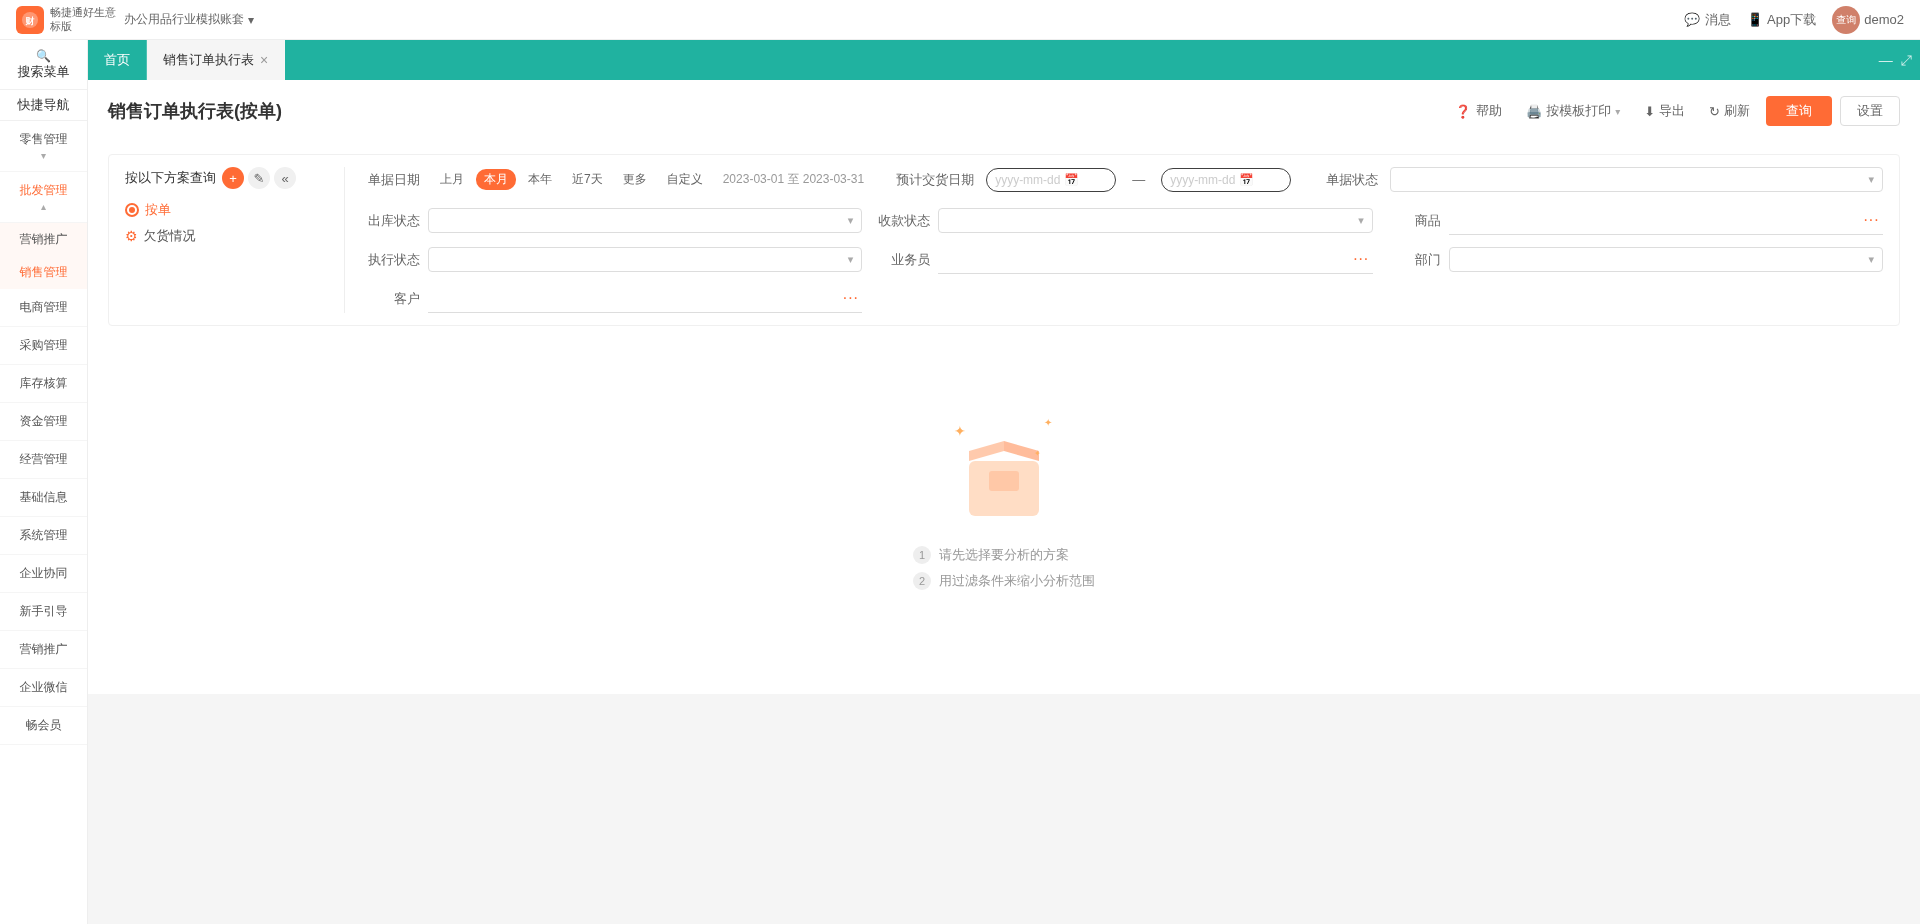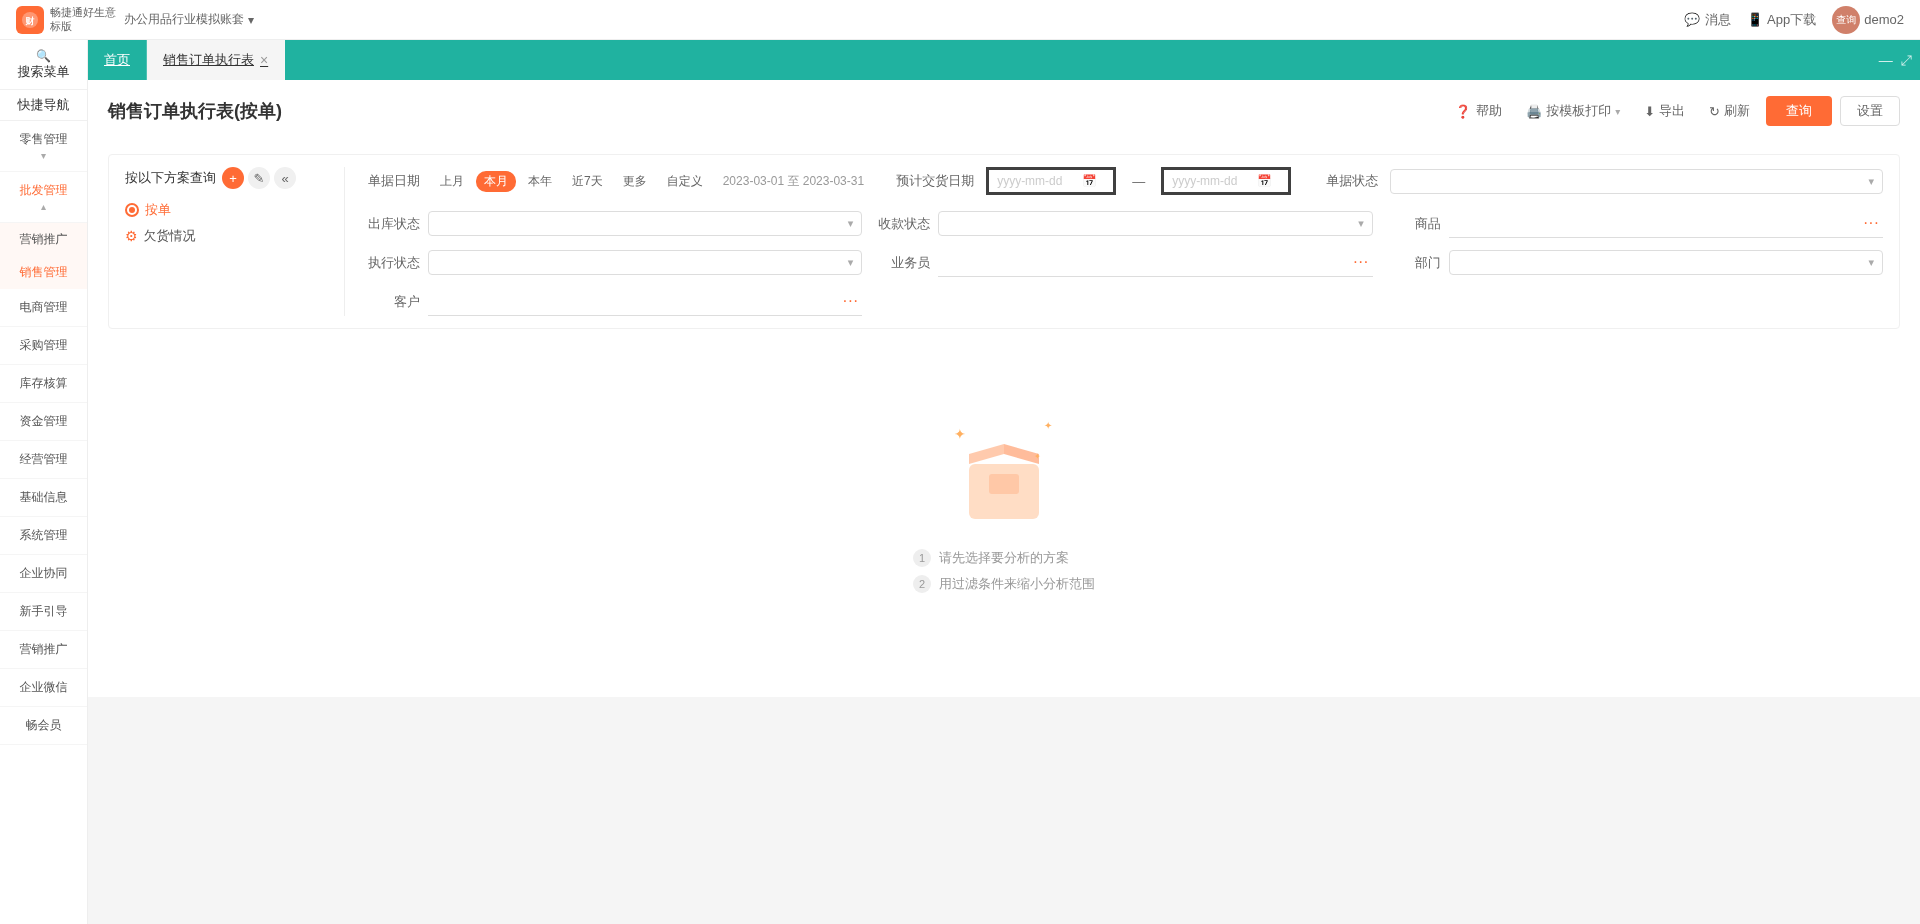--- a/index.html
+++ b/index.html
@@ -29,21 +29,21 @@
     .sidebar-item.active { color: #ff6b35; }
     .sidebar-sub { background: #fff8f5; }
     .sidebar-sub-item { padding: 8px 0; text-align: center; font-size: 12px; color: #555; cursor: pointer; }
     .sidebar-sub-item.active { color: #ff6b35; }
 
     
     .content-area { flex: 1; display: flex; flex-direction: column; overflow: hidden; }
 
     
     .tab-bar { height: 40px; background: #20b2a0; display: flex; align-items: center; padding: 0 0; flex-shrink: 0; }
-    .tab-item { height: 100%; padding: 12px 16px; display: flex; align-items: center; gap: 6px; cursor: pointer; font-size: 13px; color: rgba(255,255,255,0.85); border-right: 1px solid rgba(255,255,255,0.2); text-decoration: underline; }
+    .tab-item { height: 100%; padding: 12px 16px; display: flex; align-items: center; gap: 6px; cursor: pointer; font-size: 13px; color: rgba(255,255,255,0.85); border-right: 1px solid rgba(255,255,255,0.2); }
     .tab-item.active { background: #f5f5f5; color: #333; }
     .tab-item .close-btn { font-size: 14px; color: #999; cursor: pointer; }
     .tab-item.home { color: white; }
     .tab-spacer { flex: 1; }
     .tab-bar-actions { display: flex; align-items: center; padding: 0 8px; gap: 8px; }
     .tab-bar-actions .icon-btn { color: white; cursor: pointer; font-size: 14px; opacity: 0.8; }
 
     
     .page-content { flex: 1; overflow-y: auto; background: #f5f5f5; padding: 0; }
     .page-inner { background: #fff; margin: 0; padding: 16px 20px; }
@@ -73,21 +73,21 @@
     .scheme-item2 .label { font-size: 13px; color: #555; }
 
     
     .filter-fields { flex: 1; padding-left: 20px; }
     .filter-date-row { display: flex; align-items: center; gap: 12px; margin-bottom: 14px; flex-wrap: wrap; }
     .filter-label { color: #666; font-size: 13px; white-space: nowrap; min-width: 55px; text-align: right; }
     .date-tabs { display: flex; gap: 4px; }
     .date-tab { padding: 2px 8px; font-size: 12px; cursor: pointer; color: #666; border-radius: 2px; }
     .date-tab.active { background: #ff6b35; color: white; border-radius: 10px; }
     .date-range { font-size: 12px; color: #999; }
-    .date-input { border: 3px solid #404040; border-radius: 0; padding: 4px 8px; font-size: 12px; color: #999; width: 130px; display: flex; align-items: center; gap: 20px; }
+    .date-input { border: 1px solid #404040; border-radius: 12px; padding: 4px 8px; font-size: 12px; color: #999; width: 130px; display: flex; align-items: center; gap: 4px; }
     .date-dash { color: #666; padding: 0 4px; }
     .filter-grid { display: grid; grid-template-columns: repeat(3, 1fr); gap: 10px 13px; }
     .filter-item { display: flex; align-items: center; gap: 8px; }
     .filter-item-label { color: #666; font-size: 13px; white-space: nowrap; min-width: 55px; text-align: right; }
     .filter-select { flex: 1; border: 1px solid #ddd; border-radius: 4px; padding: 5px 8px; font-size: 12px; color: #333; display: flex; align-items: center; justify-content: space-between; cursor: pointer; }
     .filter-select .arrow { color: #aaa; font-size: 11px; }
     .filter-input-more { flex: 1; border: none; border-bottom: 1px solid #ddd; padding: 5px 4px; font-size: 12px; color: #333; display: flex; align-items: center; justify-content: flex-end; cursor: pointer; }
     .filter-input-more .dots { color: #ff6b35; font-size: 16px; }
     .collapse-bar { text-align: center; padding: 8px 0 4px; border-top: 1px solid #f0f0f0; margin-top: 10px; cursor: pointer; }
     .collapse-bar span { color: #666; font-size: 12px; }

